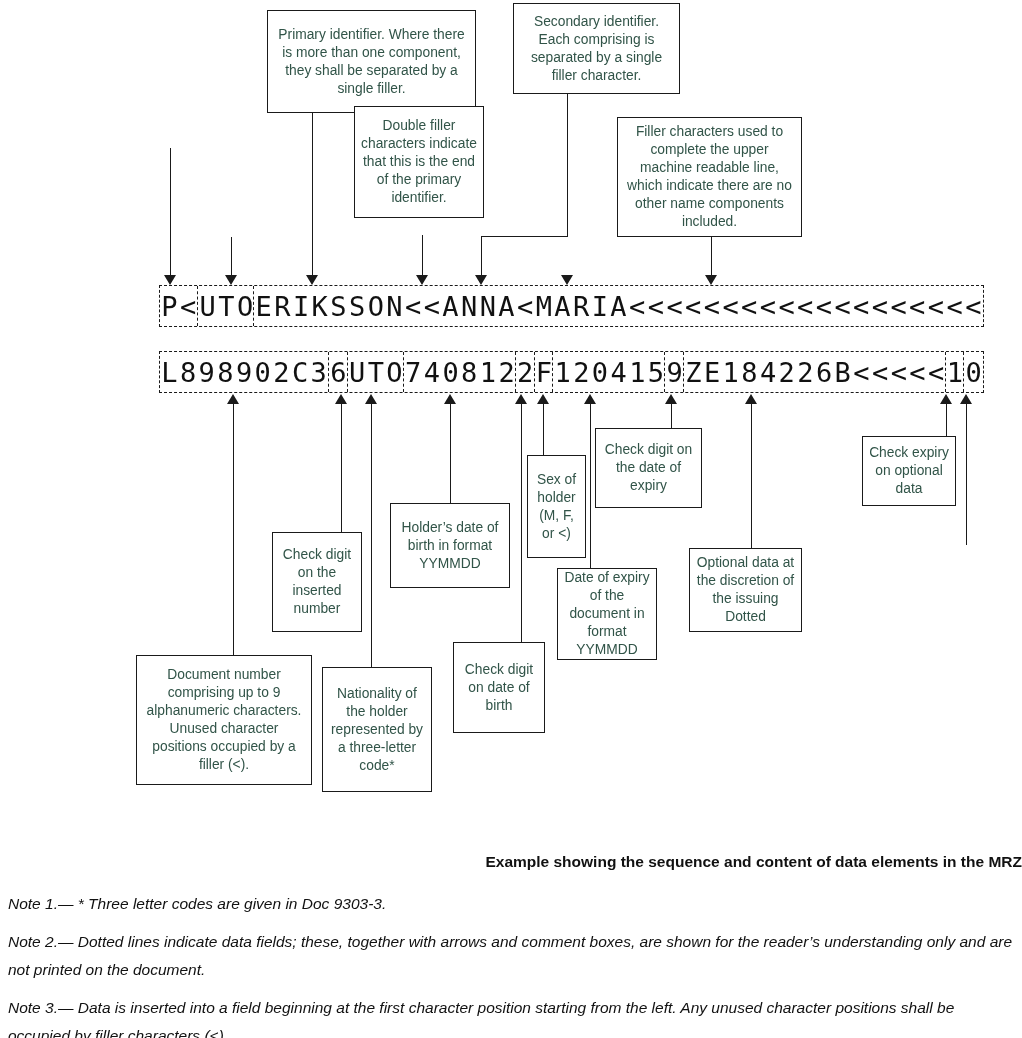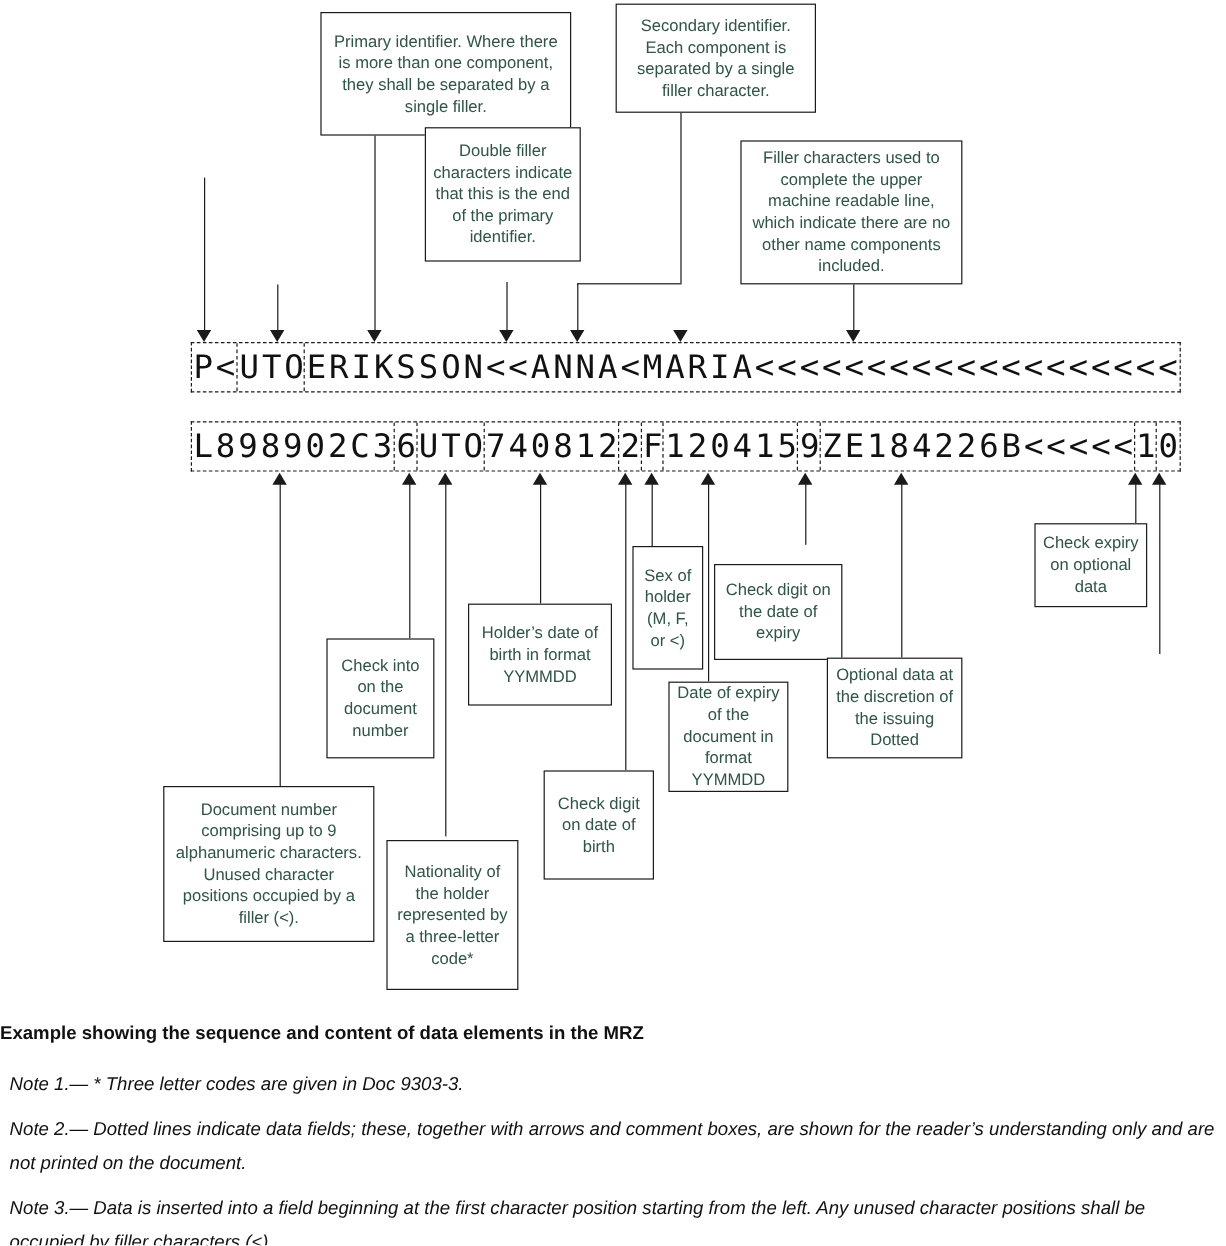--- a/index.html
+++ b/index.html
@@ -18,39 +18,39 @@
   .arru{position:absolute;width:0;height:0;border-left:6px solid transparent;
         border-right:6px solid transparent;border-bottom:10px solid #1a1a1a;}
   
   .mrz{position:absolute;left:159px;width:825px;height:42px;box-sizing:border-box;
        border:1px dashed #1a1a1a;background:#fff;}
   .mrz-cell{position:absolute;top:0;height:40px;display:flex;align-items:center;box-sizing:border-box;}
   .mrz-cell.sep{border-left:1px dashed #1a1a1a;}
   .mrz-cell span{display:inline-block;width:18.68px;text-align:center;flex:none;
        font-family:"DejaVu Sans Mono",monospace;font-size:27px;color:#111;}
   
-  .caption{position:absolute;left:0;top:853px;width:1022px;text-align:left;
+  .caption{position:absolute;left:0;top:853px;width:1022px;text-align:right;
        font-weight:bold;font-size:15.5px;color:#111;}
   .notes{position:absolute;left:8px;top:890px;width:1008px;font-style:italic;
        font-size:15.5px;line-height:28px;color:#111;}
   .notes p{margin:0 0 10px 0;}
 </style>
 </head>
 <body>
 
 <div id="fig">
 
   <div class="cbox" style="left:267px;top:10px;width:209px;height:103px">
     <span>Primary identifier. Where there is more than one component, they shall be separated by a single filler.</span>
   </div>
   <div class="cbox" style="left:354px;top:106px;width:130px;height:112px">
     <span>Double filler characters indicate that this is the end of the primary identifier.</span>
   </div>
   <div class="cbox" style="left:513px;top:3px;width:167px;height:91px">
-    <span>Secondary identifier. Each component is separated by a single filler character.</span>
+    <span>Secondary identifier. Each comprising is separated by a single filler character.</span>
   </div>
   <div class="cbox" style="left:617px;top:117px;width:185px;height:120px">
     <span>Filler characters used to complete the upper machine readable line, which indicate there are no other name components included.</span>
   </div>
 
   <div class="vline" style="left:170px;top:148px;height:129px"></div>
   <div class="arrd" style="left:164px;top:275px"></div>
 
   <div class="vline" style="left:231px;top:237px;height:40px"></div>
   <div class="arrd" style="left:225px;top:275px"></div>
@@ -218,38 +218,38 @@
   <div class="arru" style="left:745px;top:394px"></div>
   <div class="vline" style="left:751px;top:403px;height:145px"></div>
 
   <div class="arru" style="left:940px;top:394px"></div>
   <div class="vline" style="left:946px;top:403px;height:33px"></div>
 
   <div class="arru" style="left:960px;top:394px"></div>
   <div class="vline" style="left:966px;top:403px;height:142px"></div>
 
   <div class="cbox" style="left:272px;top:532px;width:90px;height:100px">
-    <span>Check into on the document number</span>
+    <span>Check digit on the inserted number</span>
   </div>
   <div class="cbox" style="left:390px;top:503px;width:120px;height:85px">
     <span>Holder’s date of birth in format YYMMDD</span>
   </div>
   <div class="cbox" style="left:136px;top:655px;width:176px;height:130px">
     <span>Document number comprising up to 9 alphanumeric characters. Unused character positions occupied by a filler (&lt;).</span>
   </div>
-  <div class="cbox" style="left:322px;top:700px;width:110px;height:125px">
+  <div class="cbox" style="left:322px;top:667px;width:110px;height:125px">
     <span>Nationality of the holder represented by a three-letter code*</span>
   </div>
   <div class="cbox" style="left:453px;top:642px;width:92px;height:91px">
     <span>Check digit on date of birth</span>
   </div>
   <div class="cbox" style="left:527px;top:455px;width:59px;height:103px">
     <span>Sex of holder (M, F, or &lt;)</span>
   </div>
-  <div class="cbox" style="left:595px;top:470px;width:107px;height:80px">
+  <div class="cbox" style="left:595px;top:428px;width:107px;height:80px">
     <span>Check digit on the date of expiry</span>
   </div>
   <div class="cbox" style="left:557px;top:568px;width:100px;height:92px">
     <span>Date of expiry of the document in format YYMMDD</span>
   </div>
   <div class="cbox" style="left:689px;top:548px;width:113px;height:84px">
     <span>Optional data at the discretion of the issuing Dotted</span>
   </div>
   <div class="cbox" style="left:862px;top:436px;width:94px;height:70px">
     <span>Check expiry on optional data</span>

